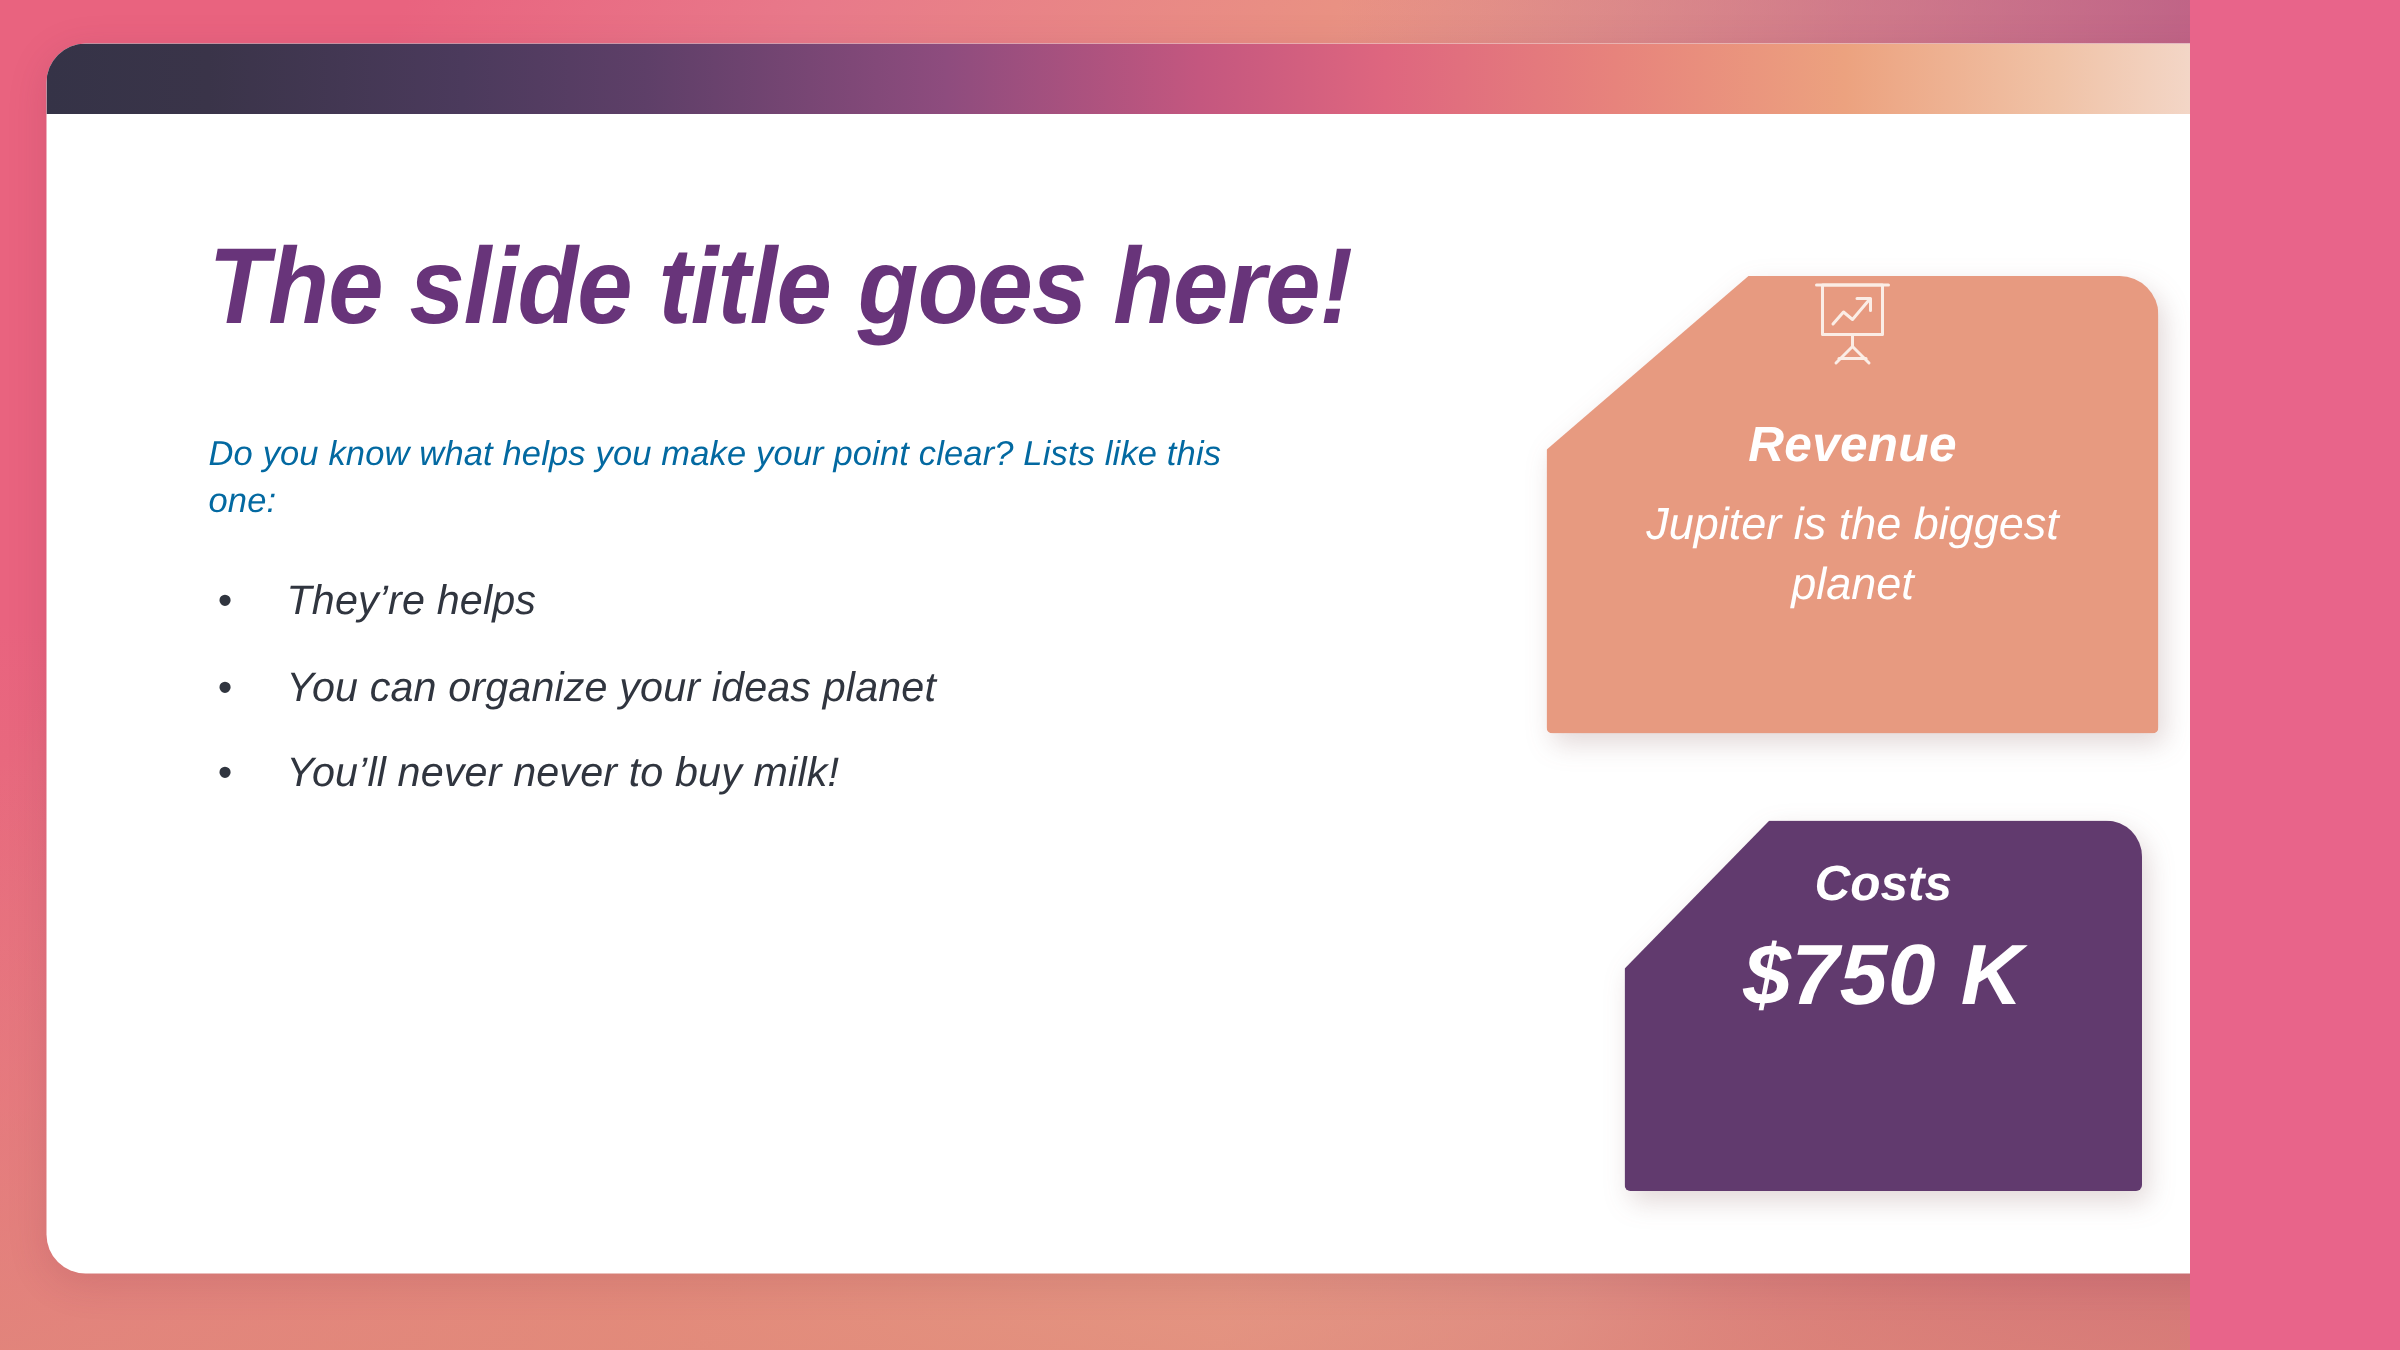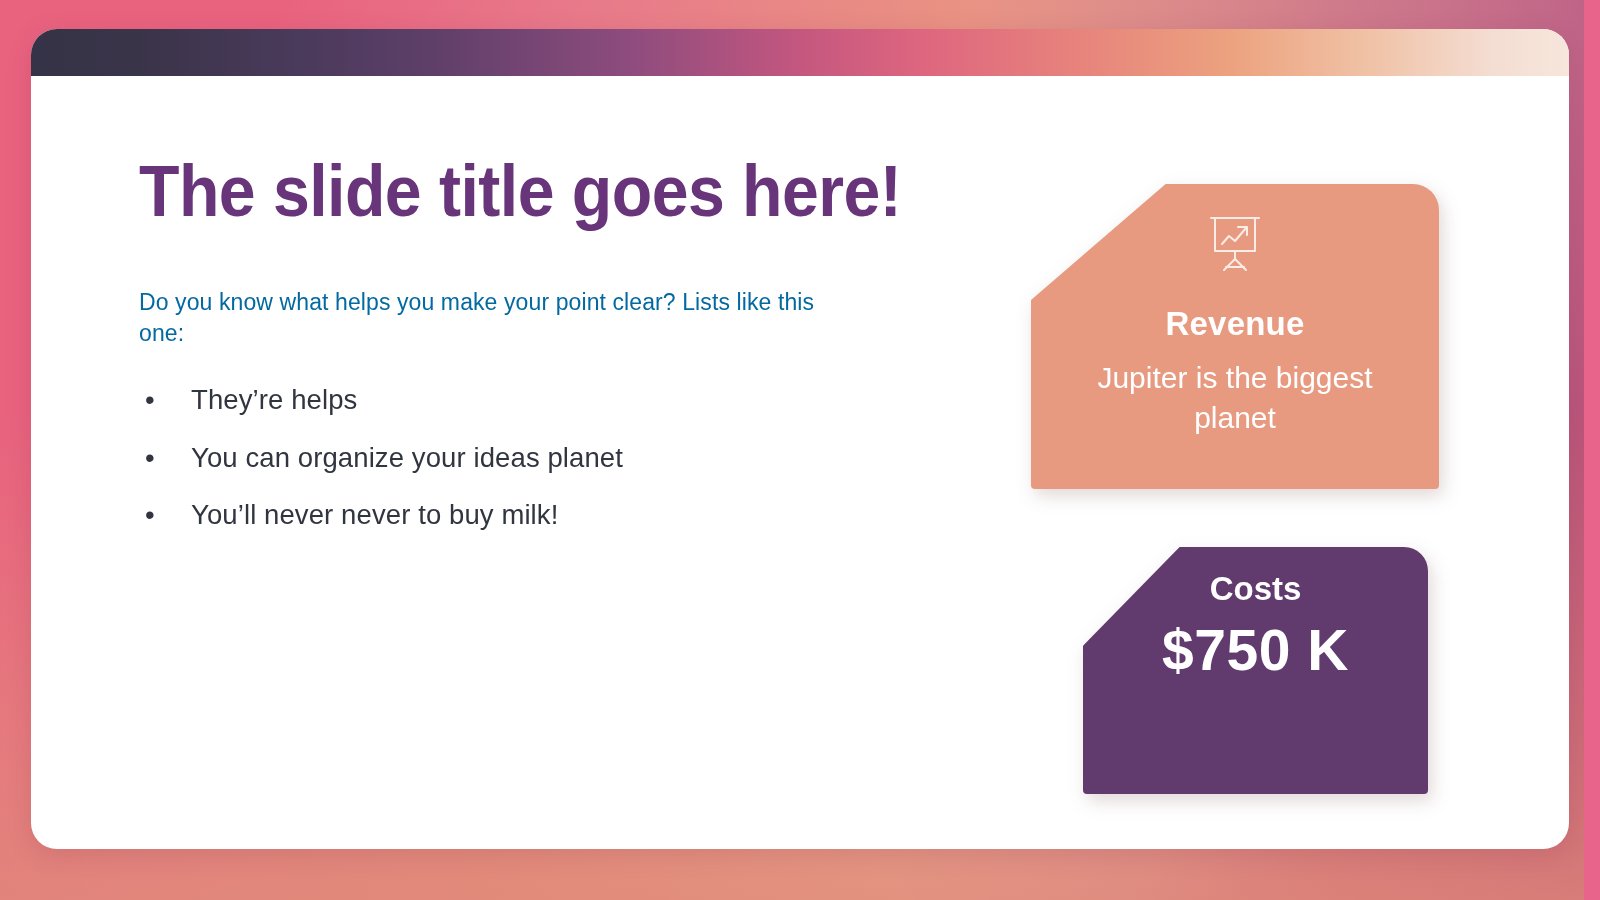--- a/index.html
+++ b/index.html
@@ -10,33 +10,34 @@
     width: 1600px;
     height: 900px;
     overflow: hidden;
     font-family: "Liberation Sans", sans-serif;
     background: #E8648A;
   }
 
   
   #slide-root {
     position: relative;
-    width: 1584px;
+    width: 1460px;
     height: 900px;
     background:
       linear-gradient(118deg,
         #E9637F 0%,
         #E9637F 14%,
         #E8798A 28%,
         #E99183 46%,
         #EDB096 62%,
         #F2CCB4 78%,
         #E4917C 88%,
         #DE7E74 100%);
     overflow: hidden;
+    font-style: italic;
   }
   
   #slide-root::before {
     content: "";
     position: absolute;
     inset: 0;
     background:
       linear-gradient(95deg,
         rgba(232,100,138,0) 58%,
         rgba(184,76,126,0.55) 80%,
@@ -174,21 +175,20 @@
   #card-revenue .card-surface {
     background: #E79A80;
     border-top-right-radius: 26px;
     border-bottom-right-radius: 4px;
     border-bottom-left-radius: 4px;
     clip-path: polygon(33% 0%, 100% 0%, 100% 100%, 0% 100%, 0% 38%);
   }
   #revenue-content {
     position: relative;
     z-index: 2;
-    padding-top: 28px;
   }
   #revenue-icon {
     width: 56px;
     height: 60px;
     margin: 0 auto 34px auto;
     display: block;
   }
   .card-heading {
     font-size: 33px;
     font-weight: 700;

